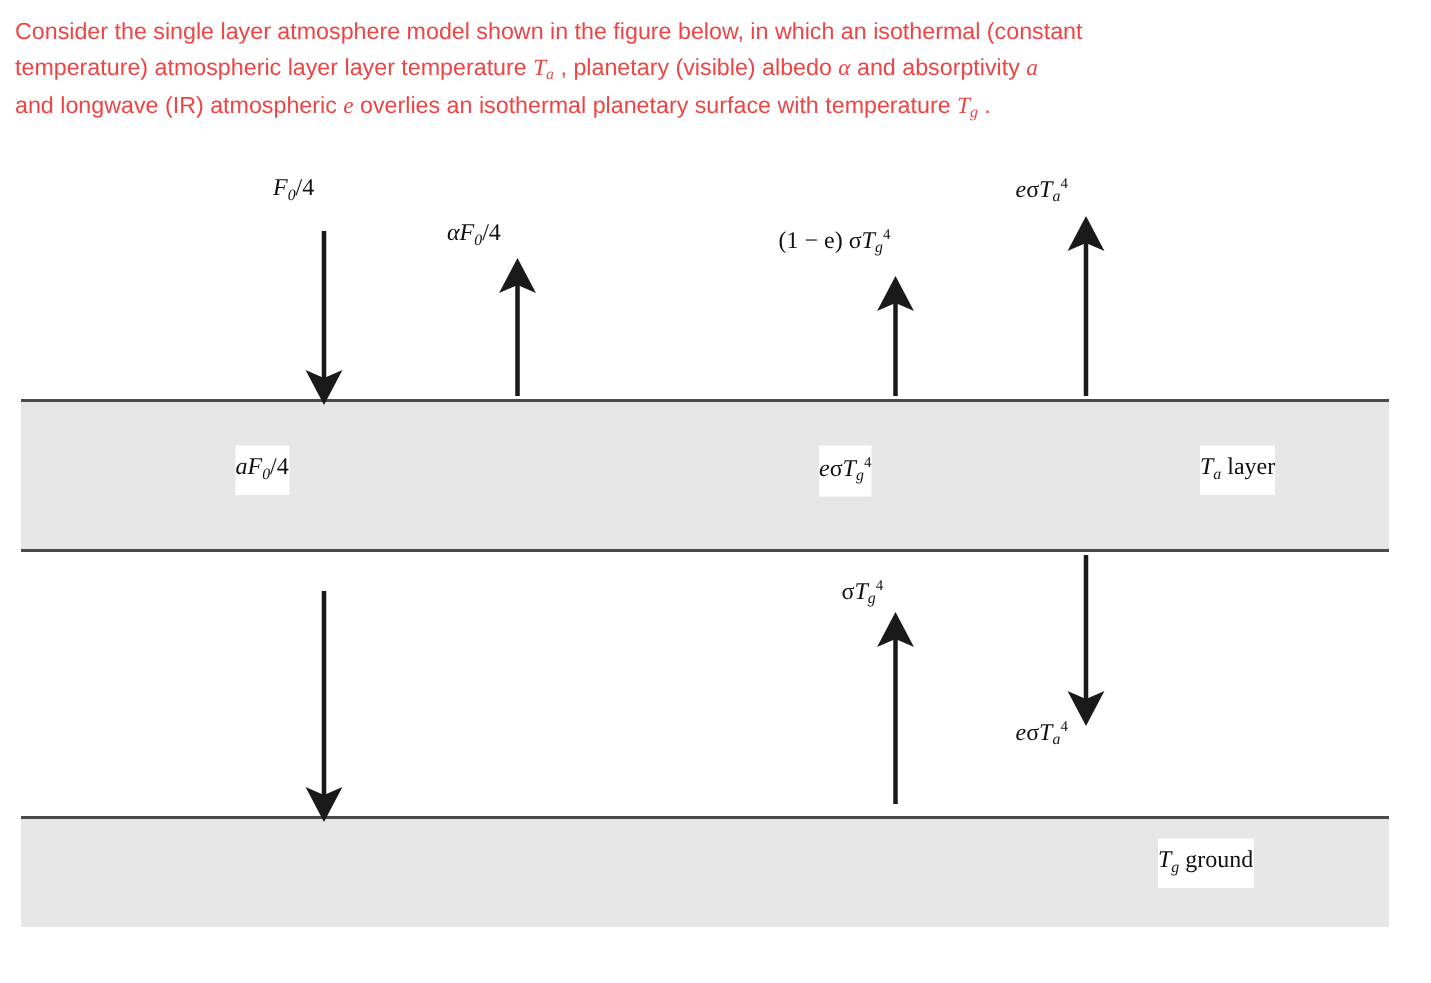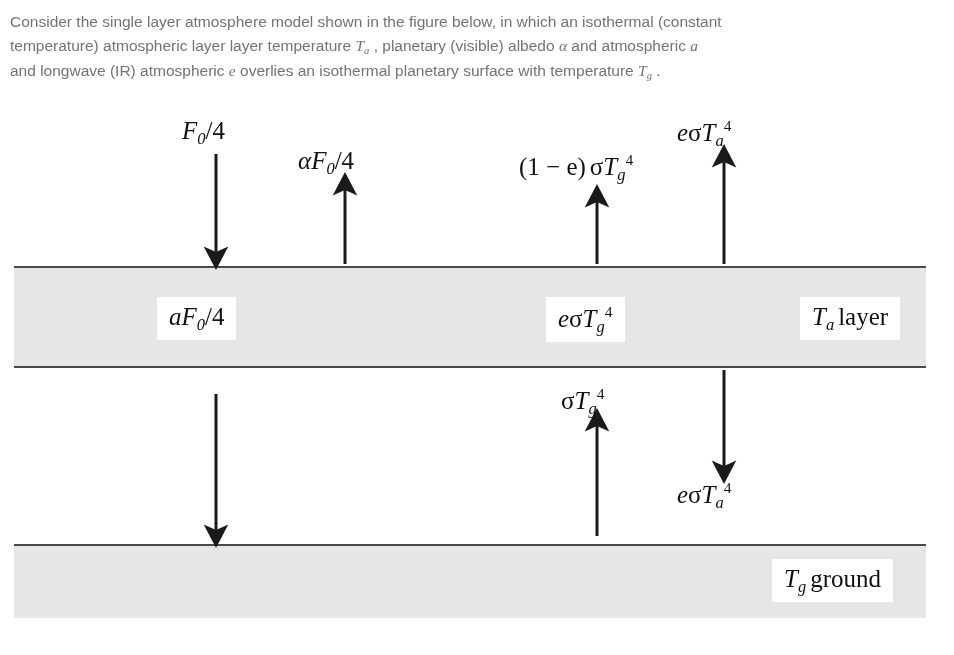--- a/index.html
+++ b/index.html
@@ -17,21 +17,21 @@
   }
 
   
   #prompt {
     position: absolute;
     left: 10px;
     top: 10px;
     width: 930px;
     font-size: 15.5px;
     line-height: 1.55;
-    color: #737373;
+    color: #ef4444;
   }
   #prompt .ln { display: block; white-space: nowrap; }
 
   
   .mi { font-family: "Liberation Serif", serif; font-style: italic; }
   .sub {
     font-size: 0.68em;
     vertical-align: -0.28em;
     font-family: "Liberation Serif", serif;
     font-style: italic;
@@ -60,41 +60,41 @@
   #arrows {
     position: absolute;
     left: 0; top: 0;
     width: 954px; height: 543px;
   }
 
   
   .lbl {
     position: absolute;
     font-family: "Liberation Serif", serif;
-    font-size: 25px;
+    font-size: 16px;
     color: #111;
     white-space: nowrap;
     line-height: 1;
   }
   .lbl.onband {
     background: #ffffff;
-    padding: 7px 12px;
+    padding: 7px 0;
   }
   .it { font-style: italic; }
   .rm { font-style: normal; }
   .s  { font-size: 0.66em; vertical-align: -0.30em; font-style: italic; }
   .p  { font-size: 0.62em; vertical-align: 0.62em; font-style: normal; }
   .sp { display: inline-block; width: 4px; }
 </style>
 </head>
 <body>
 
 <div id="prompt">
   <span class="ln"><span>Consider the single layer atmosphere model shown in the figure below, in which an isothermal (constant</span></span>
-  <span class="ln"><span>temperature) atmospheric layer layer temperature </span><span class="mi">T</span><span class="sub">a</span><span> , planetary (visible) albedo </span><span class="mi">α</span><span> and atmospheric </span><span class="mi">a</span></span>
+  <span class="ln"><span>temperature) atmospheric layer layer temperature </span><span class="mi">T</span><span class="sub">a</span><span> , planetary (visible) albedo </span><span class="mi">α</span><span> and absorptivity </span><span class="mi">a</span></span>
   <span class="ln"><span>and longwave (IR) atmospheric </span><span class="mi">e</span><span> overlies an isothermal planetary surface with temperature </span><span class="mi">T</span><span class="sub">g</span><span> .</span></span>
 </div>
 
 <div id="figure">
 
   <div class="band" style="left:14px; top:156px; width:912px; height:98px;"></div>
   <div class="band" style="left:14px; top:434px; width:912px; height:72px;"></div>
 
   <div class="rule" style="left:14px; top:154px; width:912px;"></div>
   <div class="rule" style="left:14px; top:254px; width:912px;"></div>

